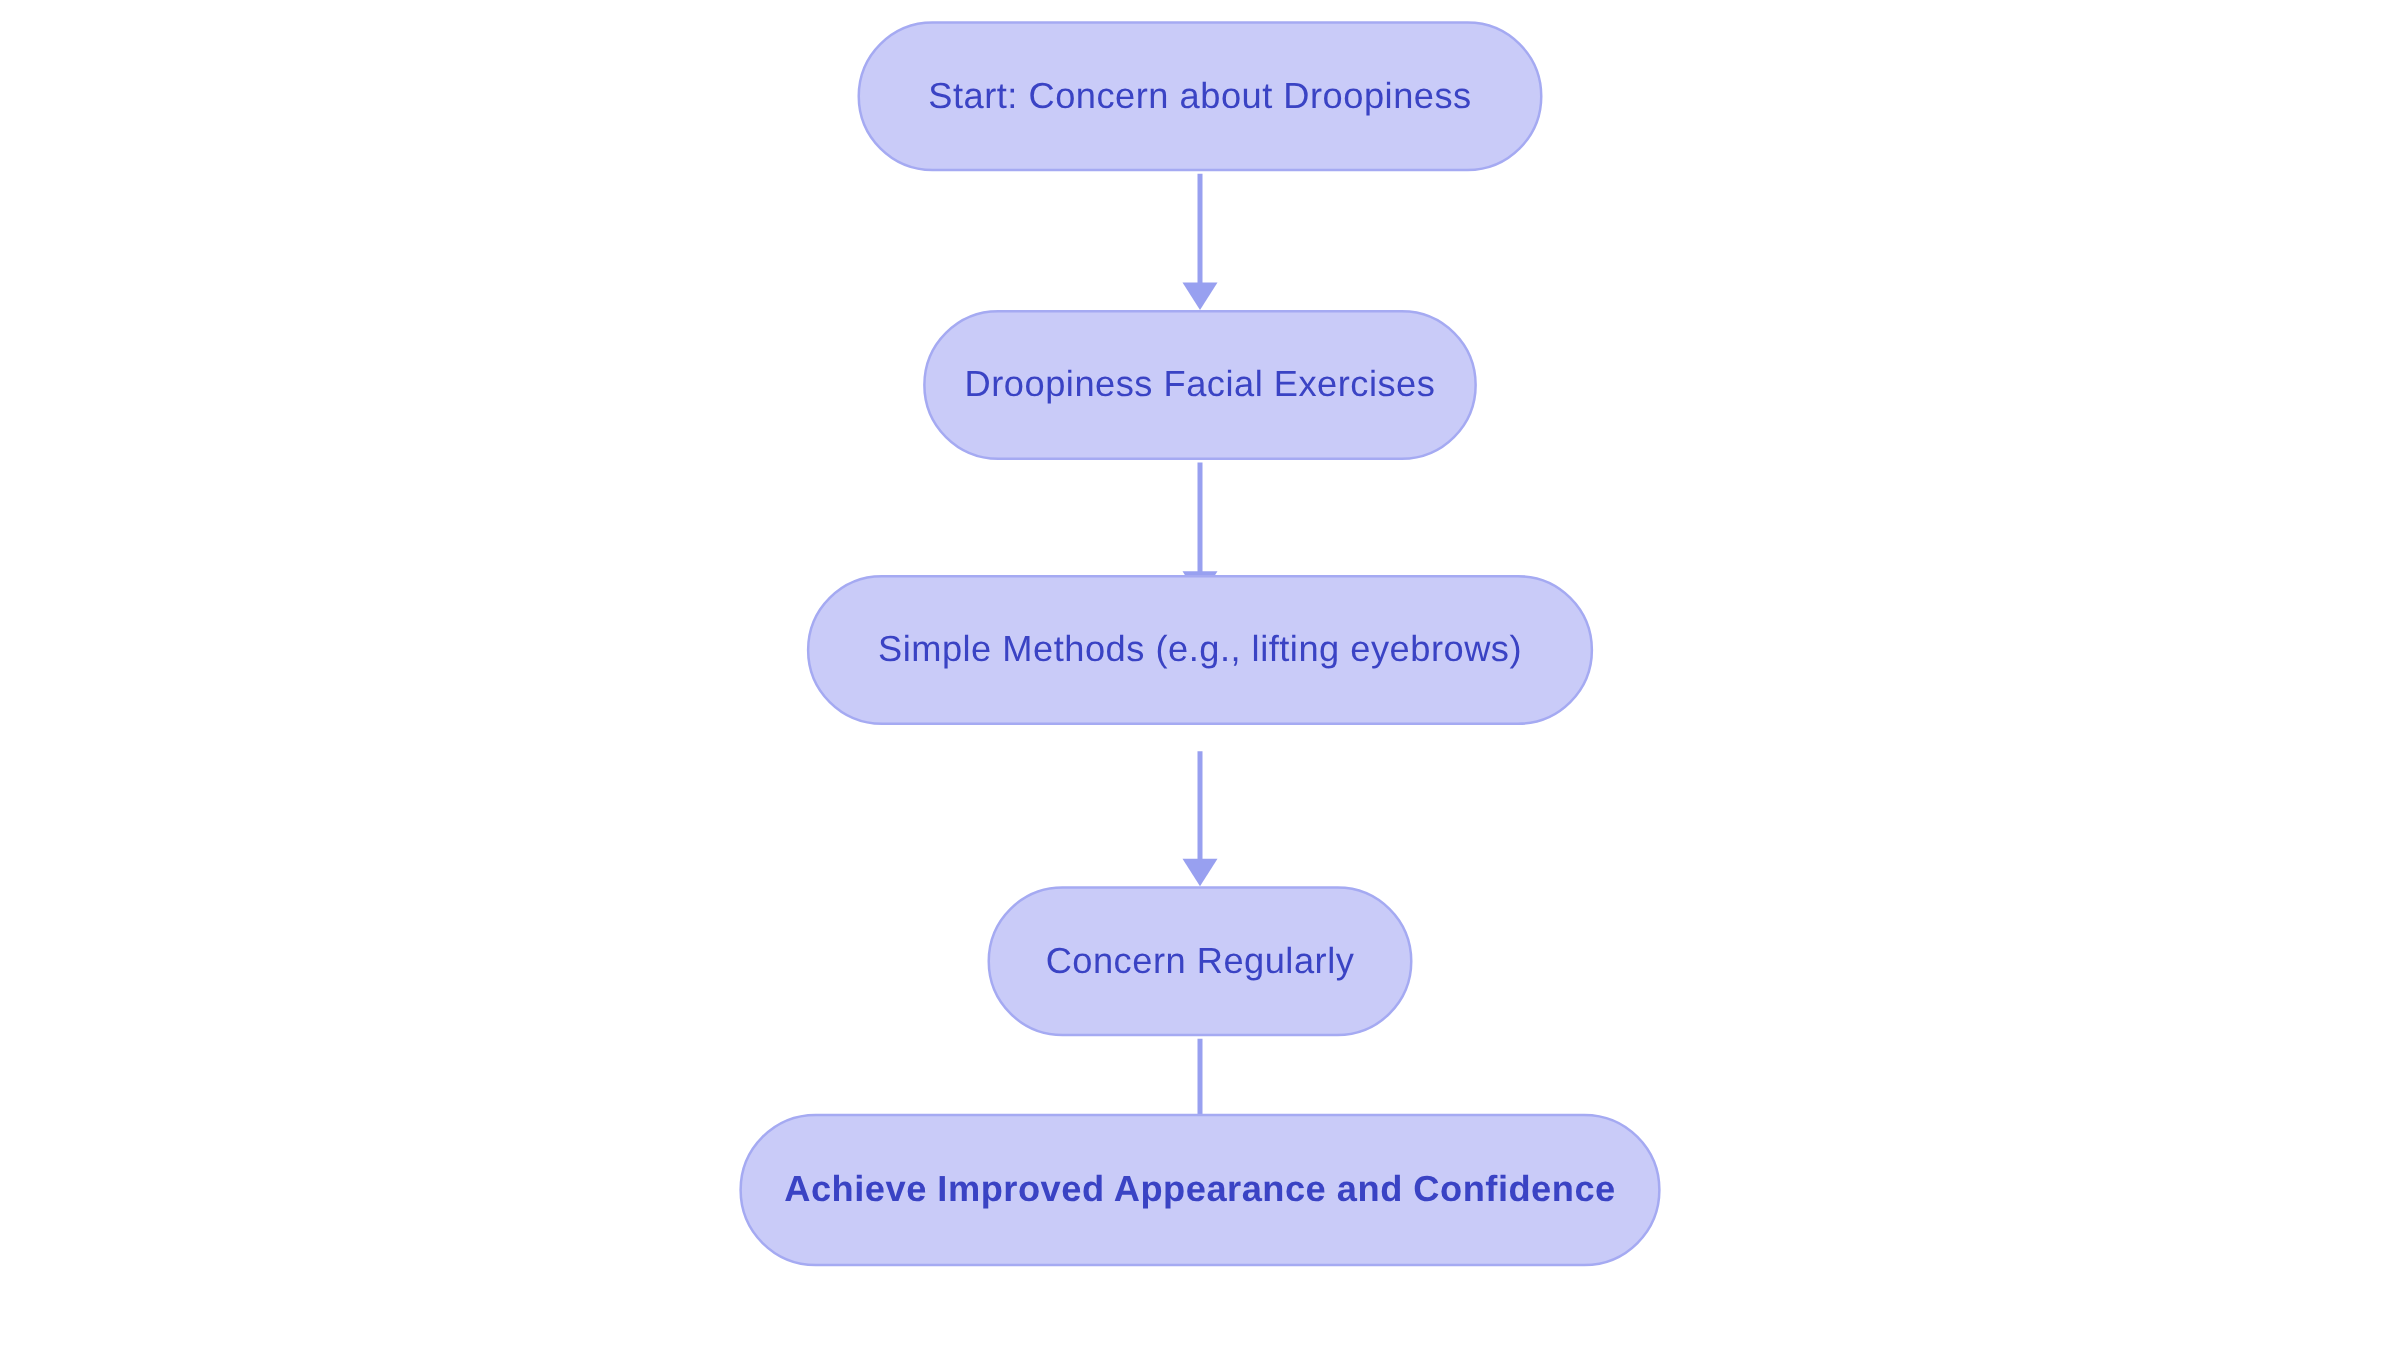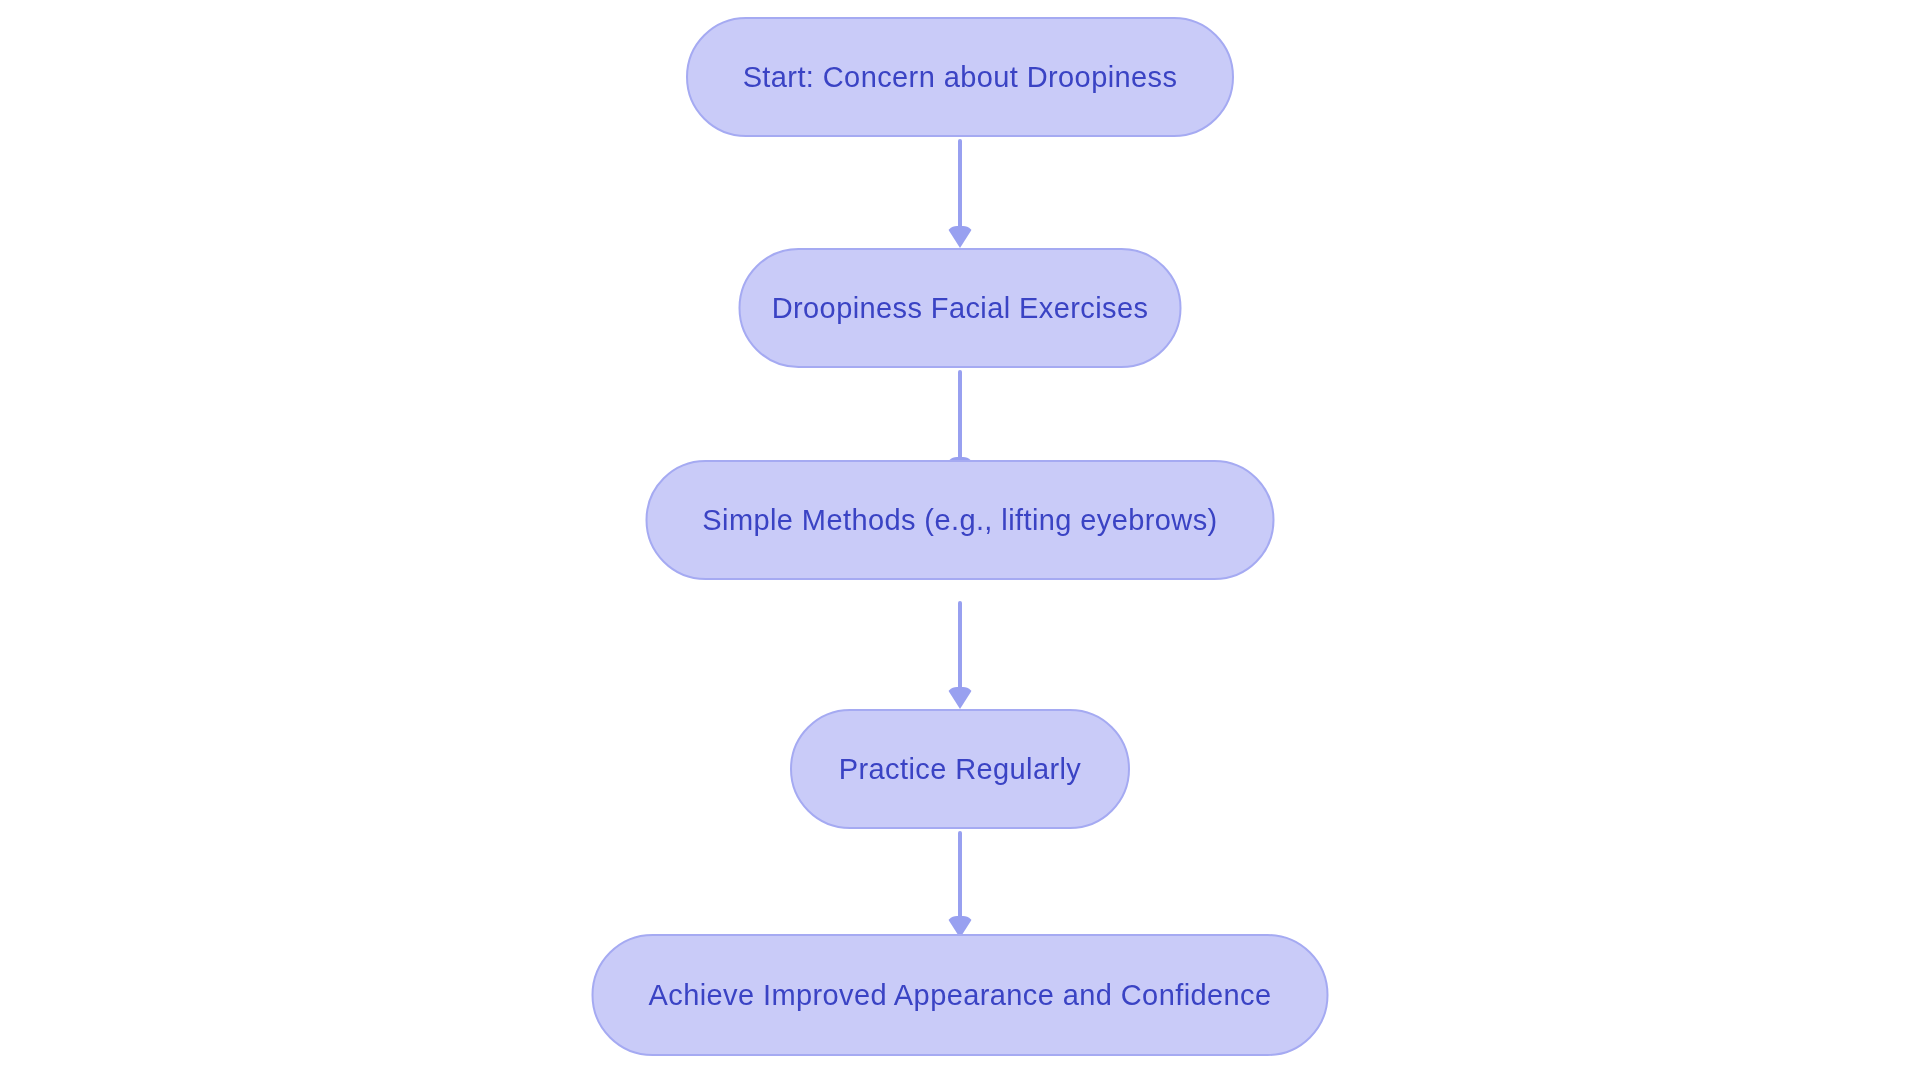--- a/index.html
+++ b/index.html
@@ -2,21 +2,21 @@
 <html style="--background: #ffffff; --node-fill: #c9cbf8; --node-border: #a5aaf2; --node-text: #3a43c4; --arrow: #98a0f0;"><head>
 <meta charset="utf-8">
 <style>
   :root {
     --background: #ffffff;
     --node-fill: #c9cbf8;
     --node-border: #a5aaf2;
     --node-text: #3a43c4;
     --arrow: #98a0f0;
   }
-  * { margin: 0; padding: 0; box-sizing: border-box; border-radius: 22px; }
+  * { margin: 0; padding: 0; box-sizing: border-box; }
   html, body {
     background: var(--background);
     font-family: "Liberation Sans", "DejaVu Sans", sans-serif;
   }
   .canvas {
     position: relative;
     width: 1920px;
     height: 1083px;
     background: var(--background);
     overflow: hidden;
@@ -39,21 +39,21 @@
     color: var(--node-text);
     font-size: 29px;
     letter-spacing: 0.4px;
     line-height: 1.2;
     white-space: nowrap;
   }
   .n1 { top: 17px;  width: 548px; }
   .n2 { top: 248px; width: 443px; }
   .n3 { top: 460px; width: 629px; }
   .n4 { top: 709px; width: 340px; }
-  .n5 { top: 934px; width: 737px; height: 122px; }
+  .n5 { top: 891px; width: 737px; height: 122px; font-weight: bold; }
 
   .arrow {
     position: absolute;
     left: 50%;
     transform: translateX(-50%);
     width: 28px;
   }
   .a1 { top: 139px; height: 109px; }
   .a2 { top: 370px; height: 109px; }
   .a3 { top: 601px; height: 108px; }
@@ -105,21 +105,21 @@
   <div class="node n3">
     <span class="node-label">Simple Methods (e.g., lifting eyebrows)</span>
   </div>
 
   <div class="arrow a3">
     <div class="arrow-line"></div>
     <div class="arrow-head"></div>
   </div>
 
   <div class="node n4">
-    <span class="node-label">Practice Regularly</span>
+    <span class="node-label">Concern Regularly</span>
   </div>
 
   <div class="arrow a4">
     <div class="arrow-line"></div>
     <div class="arrow-head"></div>
   </div>
 
   <div class="node n5">
     <span class="node-label">Achieve Improved Appearance and Confidence</span>
   </div>

